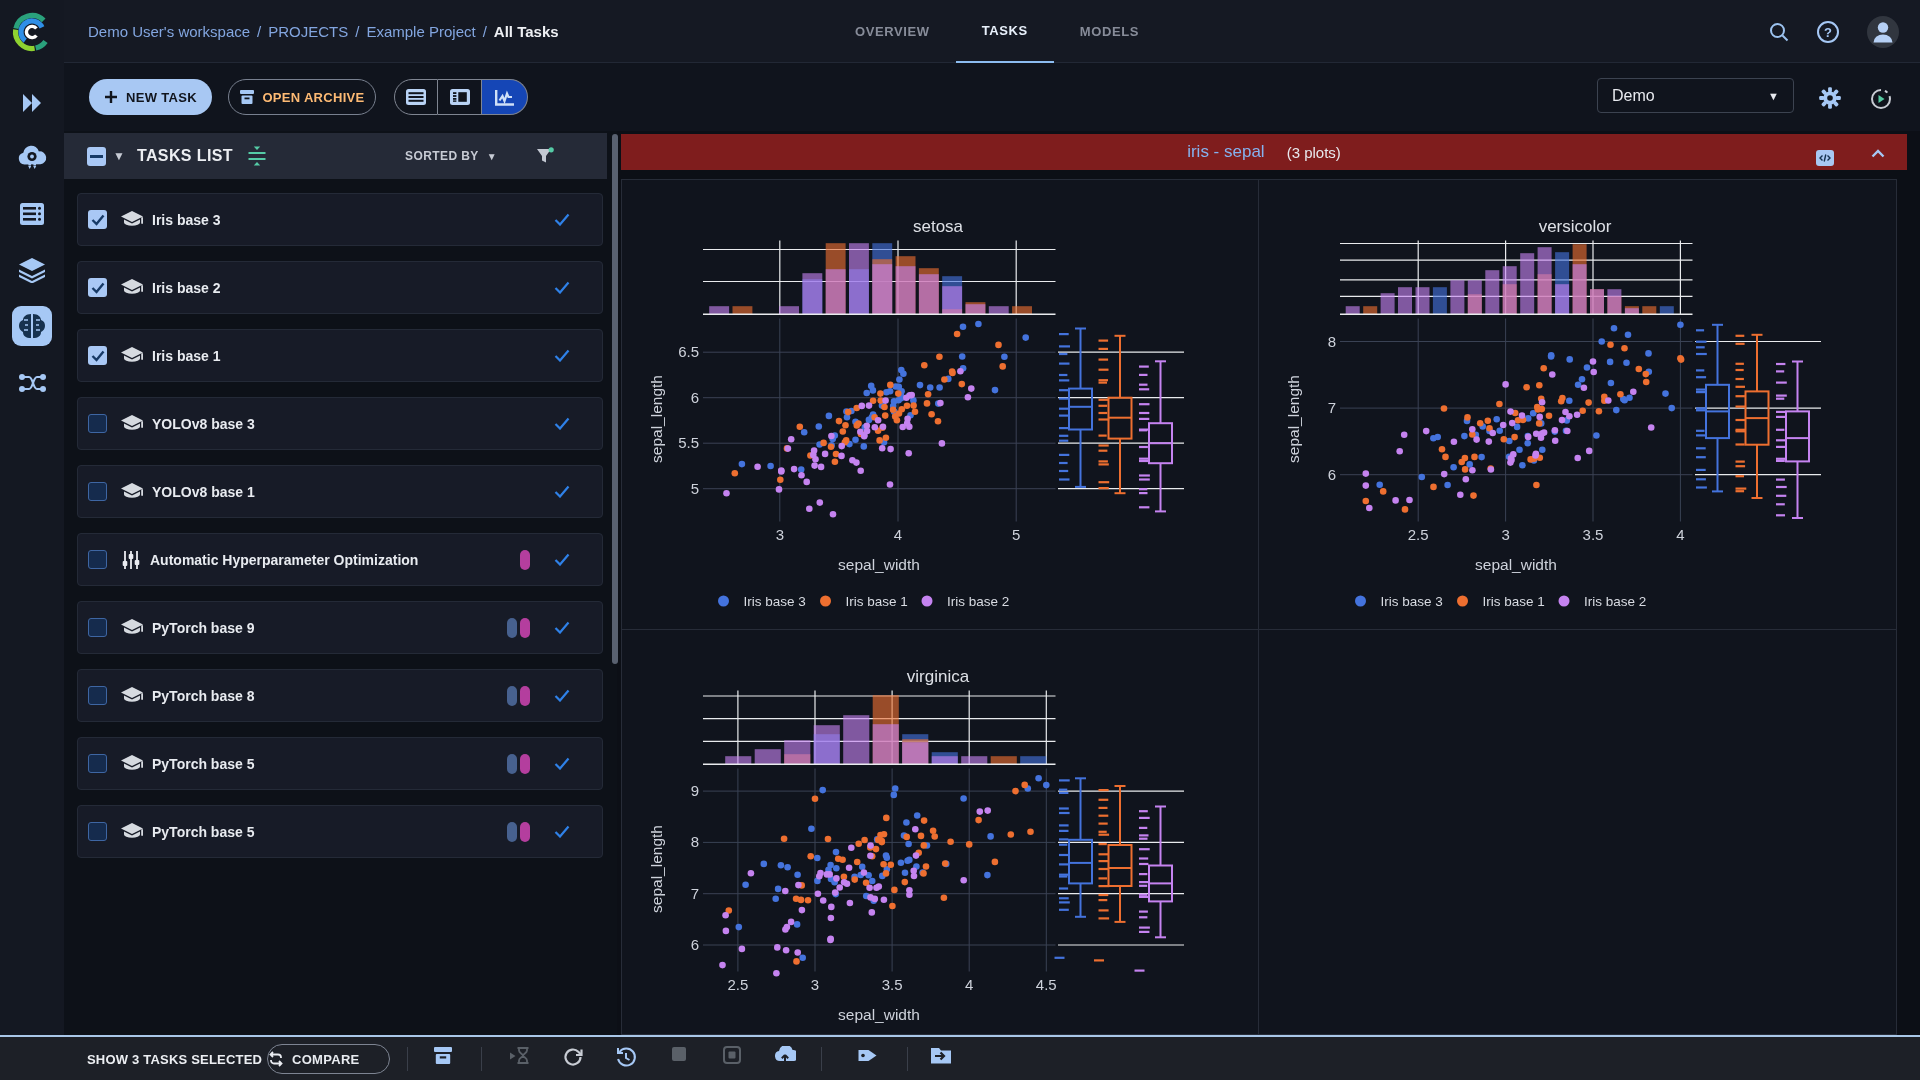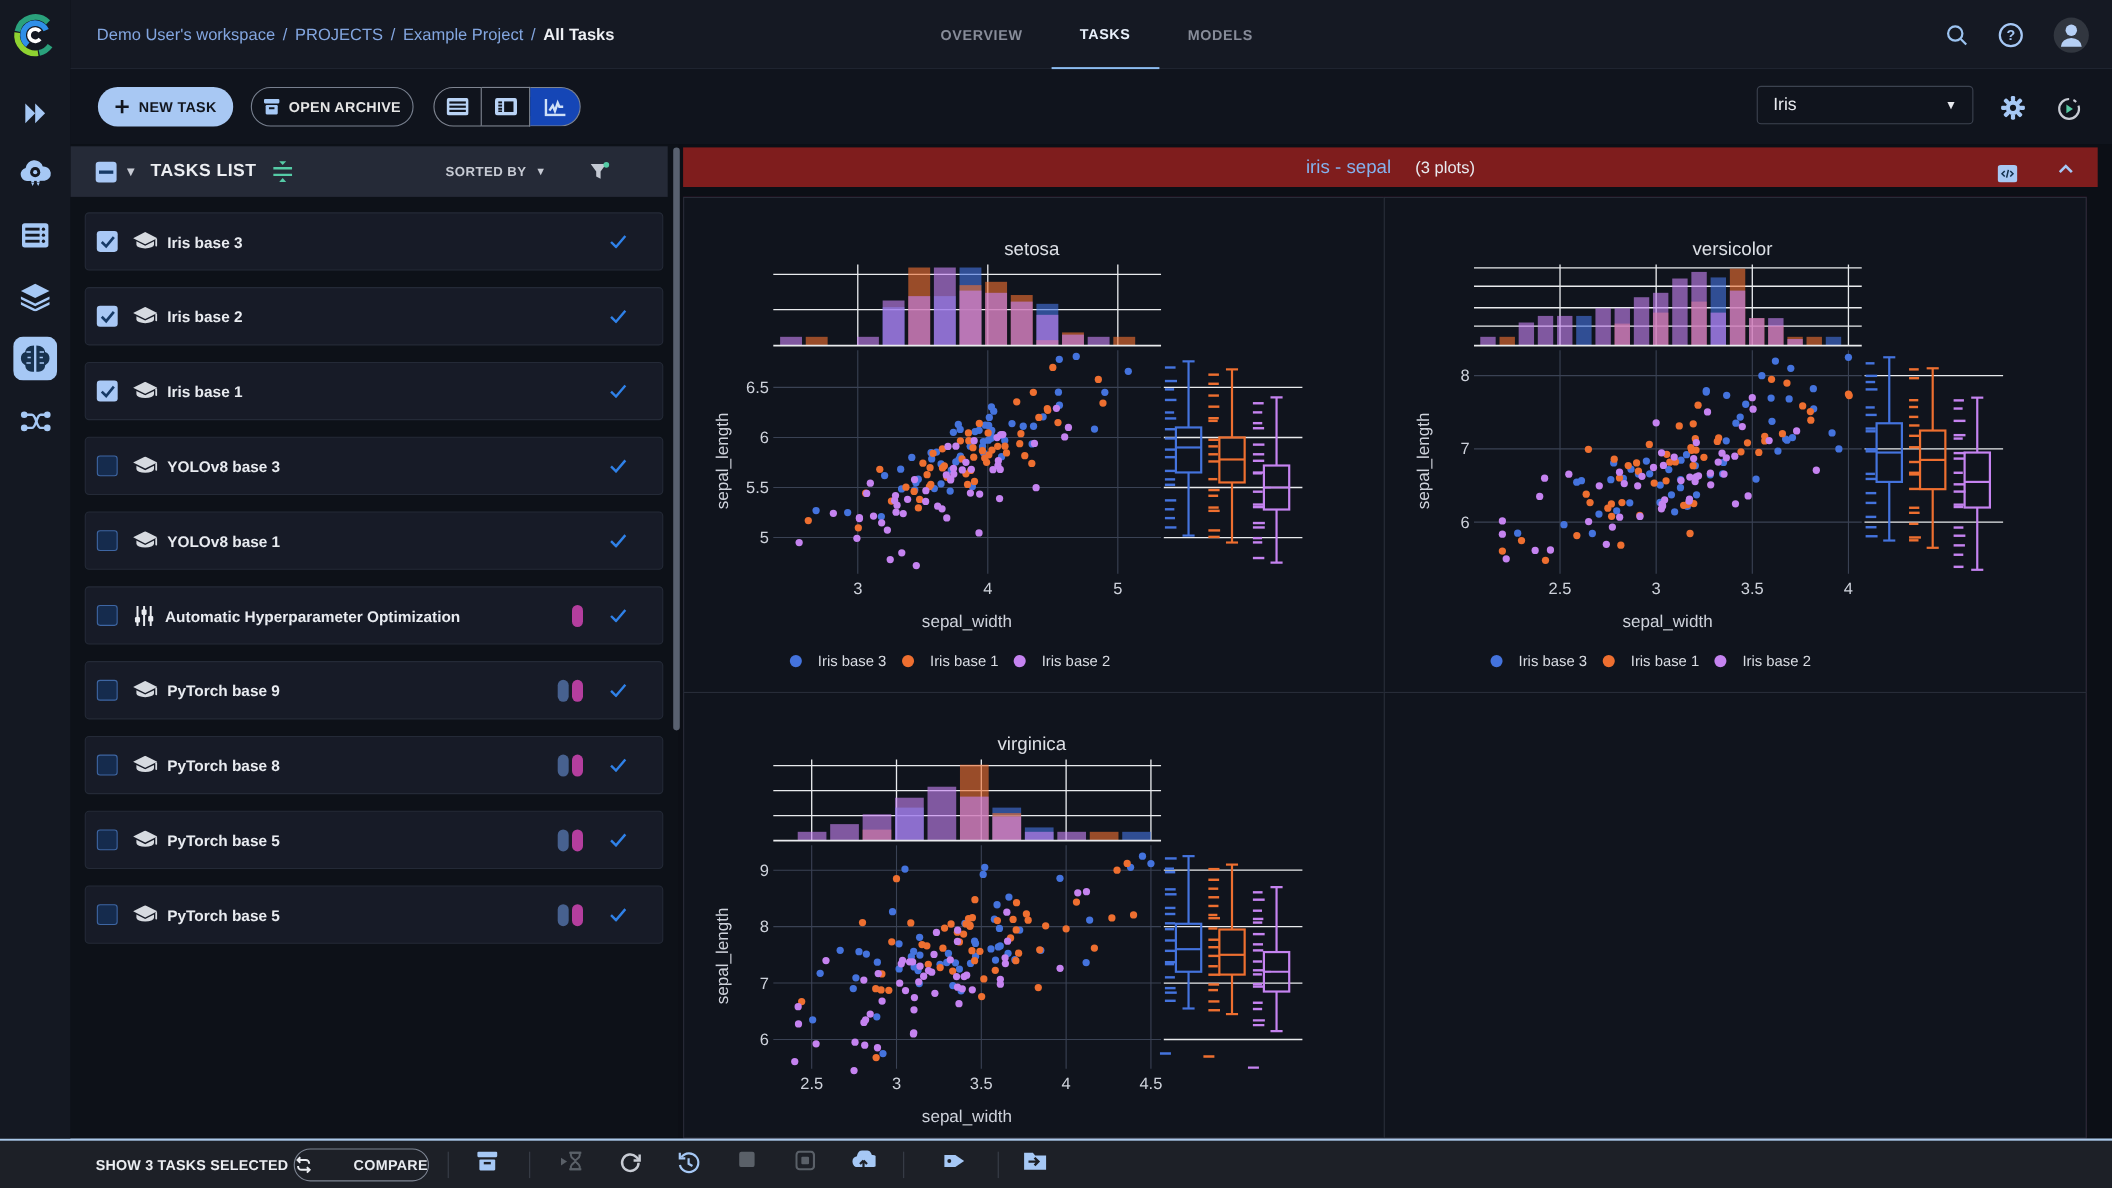--- a/index.html
+++ b/index.html
@@ -12,21 +12,21 @@
 .crumbs{position:absolute;left:24px;top:0;height:63px;display:flex;align-items:center;font-size:15px;color:#83a6e0}
 .crumbs .sep{color:#83a6e0;margin:0 7px}
 .crumbs .cur{color:#eef0f4;font-weight:bold}
 .tabs{position:absolute;left:765px;top:0;height:63px;display:flex}
 .tab{height:63px;display:flex;align-items:center;padding:0 26px;font-size:13px;font-weight:bold;letter-spacing:.6px;color:#878c99}
 .tab.active{color:#e8f0fb;border-bottom:2px solid #8cbcf0}
 .top-ics{position:absolute;right:0;top:0;height:63px;display:flex;align-items:center;gap:26px;padding-right:20px}
 
 .toolbar{position:absolute;left:64px;top:63px;width:1856px;height:68px;background:#10141d}
 .btn-new{position:absolute;left:25px;top:16px;width:123px;height:36px;background:#a8c8f3;border-radius:18px;display:flex;align-items:center;justify-content:center;gap:8px;color:#11151d;font-size:13px;font-weight:bold;letter-spacing:.3px}
-.btn-arch{position:absolute;left:164px;top:16px;width:148px;height:36px;border:1px solid #78808f;border-radius:18px;display:flex;align-items:center;justify-content:center;gap:7px;color:#e5e5e5;font-size:13px;font-weight:bold;letter-spacing:.3px}
+.btn-arch{position:absolute;left:164px;top:16px;width:148px;height:36px;border:1px solid #78808f;border-radius:18px;display:flex;align-items:center;justify-content:center;gap:7px;color:#fdba74;font-size:13px;font-weight:bold;letter-spacing:.3px}
 .toggles{position:absolute;left:330px;top:16px;height:36px;display:flex}
 .tgl{width:44px;height:36px;border:1px solid #7f8591;display:flex;align-items:center;justify-content:center}
 .tgl.first{border-radius:18px 0 0 18px}
 .tgl.mid{border-left:none}
 .tgl.last{border-radius:0 18px 18px 0;background:#1546b6;border:1px solid #7f8591;border-left:none;width:46px}
 .dd{position:absolute;left:1533px;top:15px;width:197px;height:35px;border:1px solid #3c4350;border-radius:4px;display:flex;align-items:center;color:#e8eaef;font-size:16px;padding:0 14px;justify-content:space-between}
 .gear{position:absolute;left:1755px;top:24px}
 .tb-refresh{position:absolute;left:1805px;top:24px}
 
 .lpanel{position:absolute;left:64px;top:131px;width:553px;height:904px;background:#0d1118}
@@ -55,21 +55,21 @@
 .collapse{position:absolute;right:22px;top:15px}
 .cells{position:absolute;left:0;top:48px;width:1276px;height:856px;background:#be185d}
 .cell{position:absolute;background:#10141d;border:1px solid #272c38}
 .c1{left:0;top:0;width:638px;height:451px}
 .c2{left:637px;top:0;width:639px;height:451px}
 .c3{left:0;top:450px;width:638px;height:406px;overflow:hidden}
 .c4{left:637px;top:450px;width:639px;height:406px}
 
 .footer{position:absolute;left:0;top:1035px;width:1920px;height:45px;background:#1d2027;border-top:2px solid #a9c7e8}
 .footer .sel{position:absolute;left:87px;top:15px;color:#eceef2;font-size:13px;font-weight:bold;letter-spacing:.2px}
-.btn-cmp{position:absolute;left:267px;top:7px;width:123px;height:30px;border:1px solid #7d8492;border-radius:15px;display:flex;align-items:center;justify-content:space-between;gap:8px;color:#e8ebf0;font-size:13px;font-weight:bold;letter-spacing:.3px}
+.btn-cmp{position:absolute;left:267px;top:7px;width:123px;height:30px;border:1px solid #7d8492;border-radius:15px;display:flex;align-items:center;justify-content:flex-start;gap:8px;color:#e8ebf0;font-size:13px;font-weight:bold;letter-spacing:.3px}
 .fsep{position:absolute;top:10px;width:1px;height:24px;background:#3a3f4a}
 .fic{position:absolute;top:9px;transform:translateX(-50%)}
 svg{display:block}
 </style></head>
 <body>
 <div class="app">
 
   <div class="sidebar">
     <div class="side-ic" style="top:8px;height:48px">
         <svg width="46" height="46" viewBox="0 0 46 46">
@@ -208,21 +208,21 @@
           </svg>
         </div>
       <div class="tgl mid last">
           <svg width="20" height="17" viewBox="0 0 20 17">
             <path d="M1.2 1 V15.5 H19" stroke="#cfe0f7" stroke-width="2.4" fill="none"></path>
             <path d="M4.5 11.5 L7.5 7 L9.5 12 L12 4.5 L13.5 8 H17" stroke="#cfe0f7" stroke-width="2.2" fill="none"></path>
           </svg>
         </div>
     </div>
     <div class="dd">
-        <span>Iris</span>
+        <span>Demo</span>
         <span style="color:#e8eaef;font-size:11px">▼</span>
       </div>
     <div class="gear">
         <svg width="22" height="22" viewBox="0 0 22 22">
           <g fill="#a6c8f5">
             <circle cx="11" cy="11" r="6.6"></circle>
             <rect x="9.1" y="0.2" width="3.8" height="5" rx="1.2" transform="rotate(0 11 11)"></rect>
             <rect x="9.1" y="0.2" width="3.8" height="5" rx="1.2" transform="rotate(45 11 11)"></rect>
             <rect x="9.1" y="0.2" width="3.8" height="5" rx="1.2" transform="rotate(90 11 11)"></rect>
             <rect x="9.1" y="0.2" width="3.8" height="5" rx="1.2" transform="rotate(135 11 11)"></rect>

